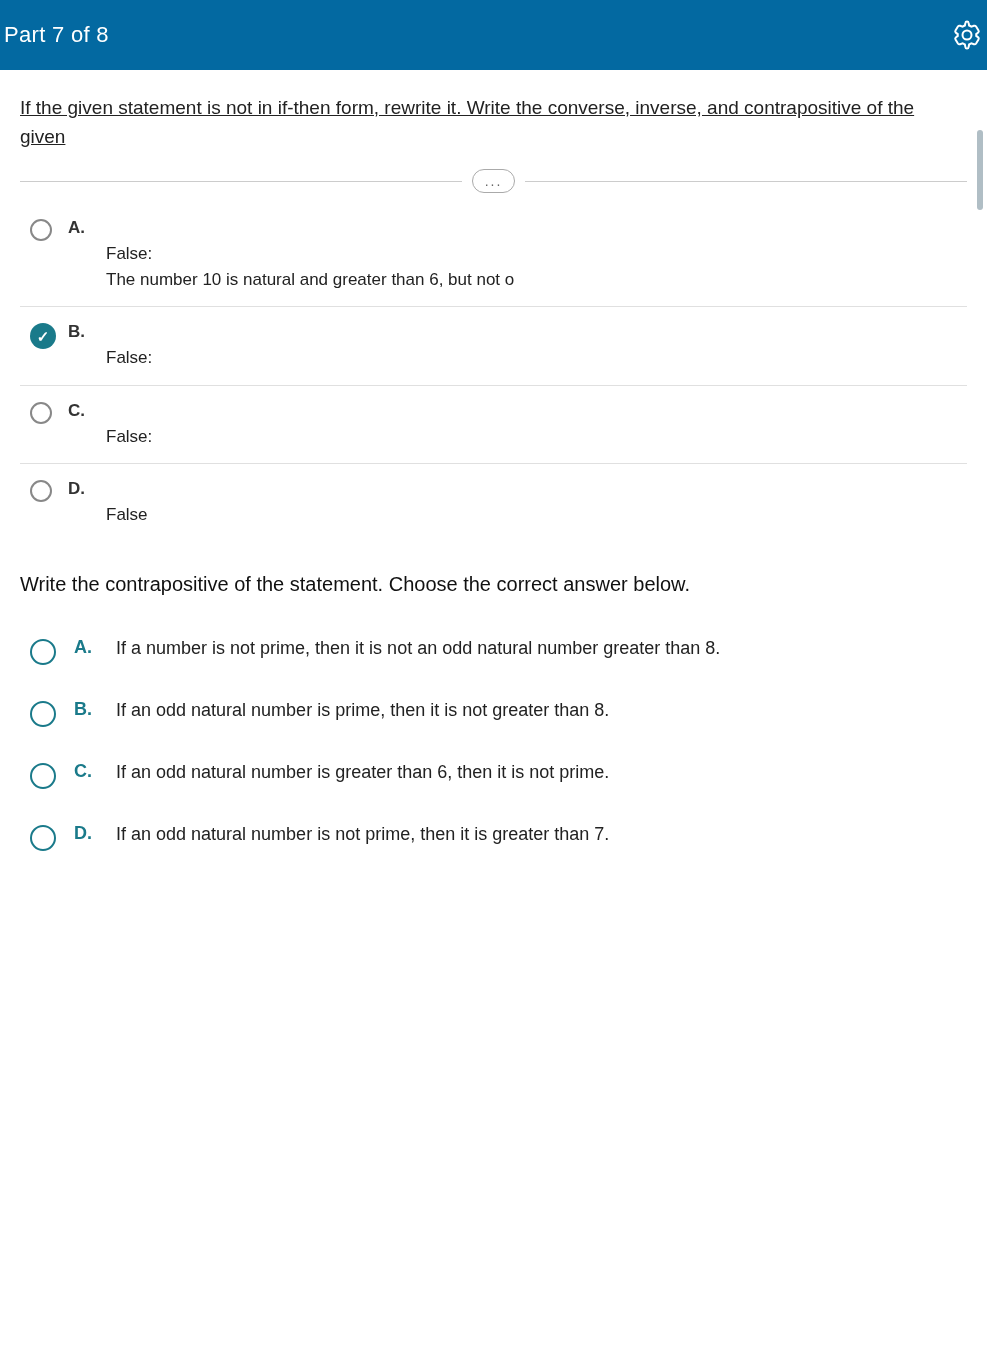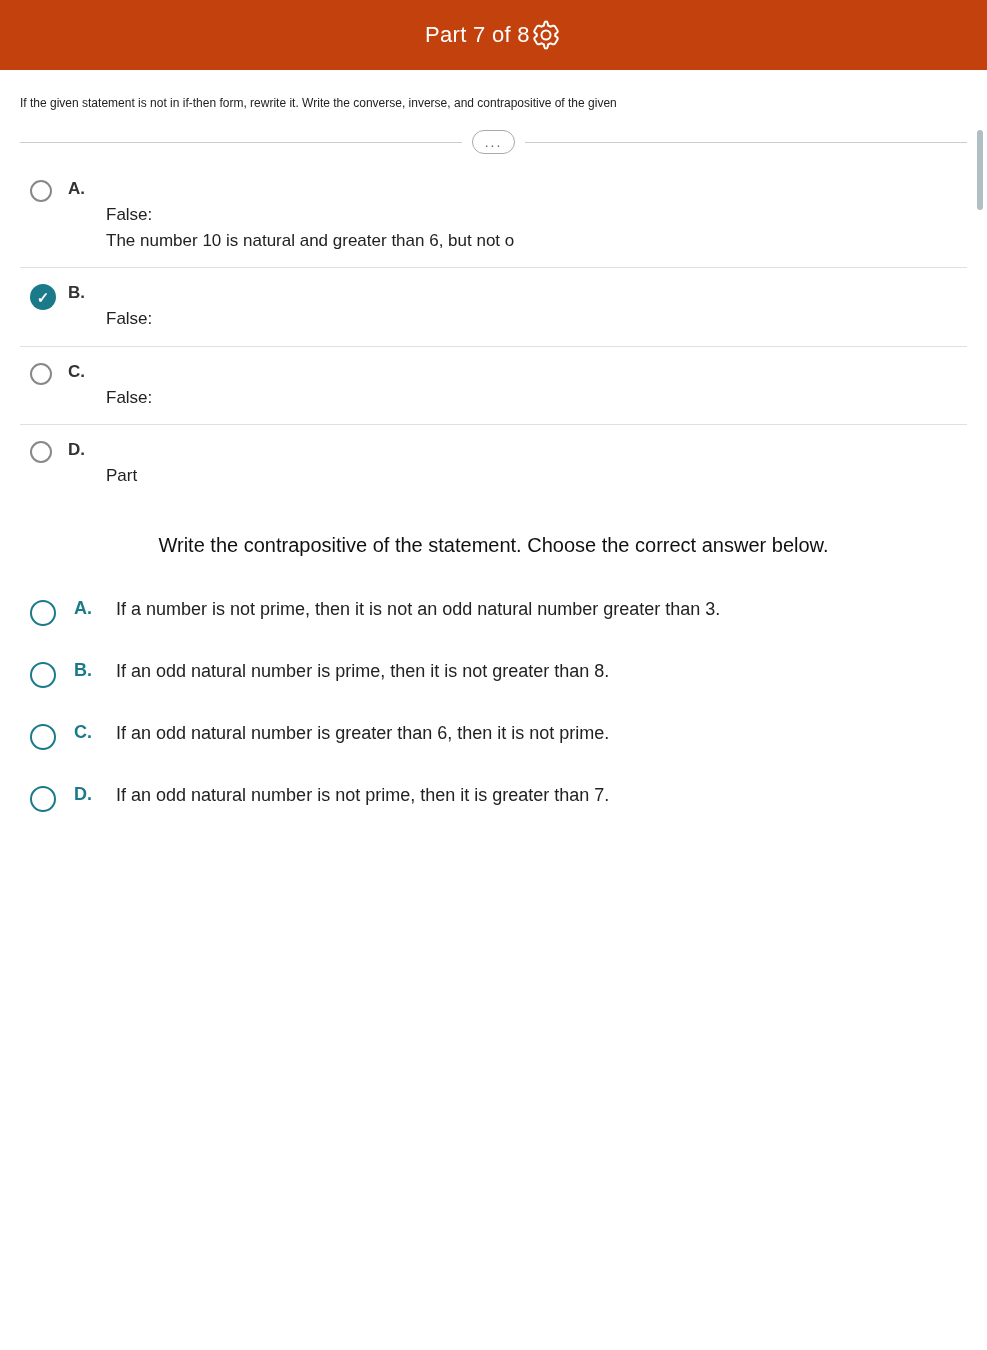--- a/index.html
+++ b/index.html
@@ -4,26 +4,26 @@
   <style>
     * { box-sizing: border-box; margin: 0; padding: 0; }
     body {
       font-family: 'Segoe UI', Arial, sans-serif;
       background: #fff;
       width: 987px;
       min-height: 1350px;
       overflow-x: hidden;
     }
     .header {
-      background: #c2410c;
+      background: #0369a1;
       color: #fff;
       display: flex;
       align-items: center;
-      justify-content: center;
-      padding: 18px 32px;
+      justify-content: space-between;
+      padding: 18px 4px;
       min-height: 70px;
     }
     .header-title {
       font-size: 22px;
       font-weight: 400;
       letter-spacing: 0.3px;
     }
     .gear-icon {
       width: 32px;
       height: 32px;
@@ -36,25 +36,26 @@
       border-radius: 3px;
       position: absolute;
       right: 4px;
       top: 130px;
     }
     .content-area {
       padding: 24px 20px 20px 20px;
       position: relative;
     }
     .question-text {
-      font-size: 12px;
+      font-size: 19px;
       line-height: 1.5;
       color: #222;
       margin-bottom: 0;
       padding-right: 16px;
+      text-decoration: underline;
     }
     .divider-container {
       display: flex;
       align-items: center;
       margin: 18px 0 10px 0;
     }
     .divider-line {
       flex: 1;
       height: 1px;
       background: #ccc;
@@ -127,21 +128,20 @@
       color: #222;
       line-height: 1.5;
       margin-top: 24px;
     }
     .section-title {
       font-size: 20px;
       font-weight: 500;
       color: #111;
       margin: 28px 0 20px 0;
       line-height: 1.45;
-      text-align: center;
     }
     .option-row-large {
       display: flex;
       align-items: flex-start;
       padding: 16px 10px 16px 10px;
       cursor: pointer;
     }
     .option-label-bold {
       font-size: 18px;
       font-weight: 700;
@@ -213,37 +213,37 @@
         <div>False:</div>
       </div>
     </div>
 
     <div class="option-row" style="border-bottom: none;">
       <div class="radio-area">
         <div class="radio-circle"></div>
       </div>
       <div class="option-label">D.</div>
       <div class="option-content">
-        <div>Part</div>
+        <div>False</div>
       </div>
     </div>
 
   </div>
 
   <div class="section-title">Write the contrapositive of the statement. Choose the correct answer below.</div>
 
   <div>
 
     <div class="option-row-large">
       <div class="radio-area" style="min-width:44px; padding-top:4px;">
         <div class="radio-circle" style="width:26px;height:26px;border-color:#1a7a8a;border-width:2.5px;"></div>
       </div>
       <div style="display:flex;align-items:flex-start;">
         <span class="option-label-bold">A.</span>
-        <span class="option-content-large">If a number is not prime, then it is not an odd natural number greater than 3.</span>
+        <span class="option-content-large">If a number is not prime, then it is not an odd natural number greater than 8.</span>
       </div>
     </div>
 
     <div class="option-row-large">
       <div class="radio-area" style="min-width:44px; padding-top:4px;">
         <div class="radio-circle" style="width:26px;height:26px;border-color:#1a7a8a;border-width:2.5px;"></div>
       </div>
       <div style="display:flex;align-items:flex-start;">
         <span class="option-label-bold">B.</span>
         <span class="option-content-large">If an odd natural number is prime, then it is not greater than 8.</span>

